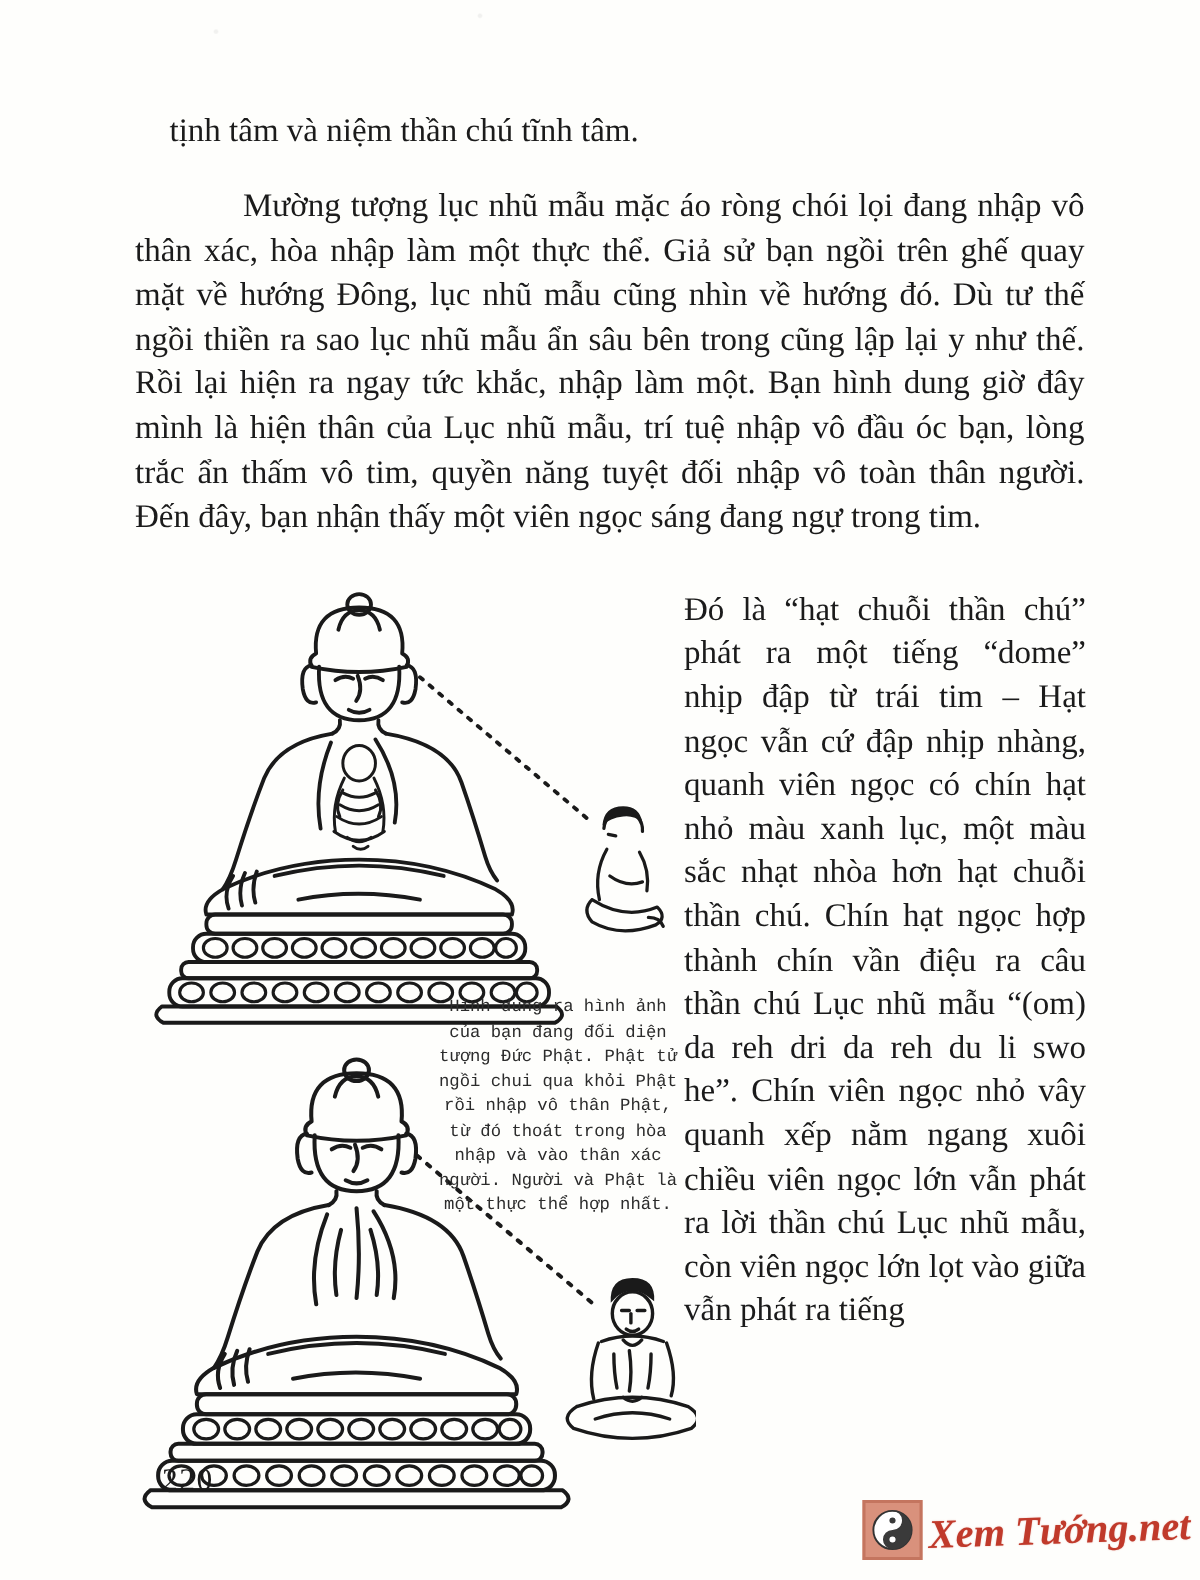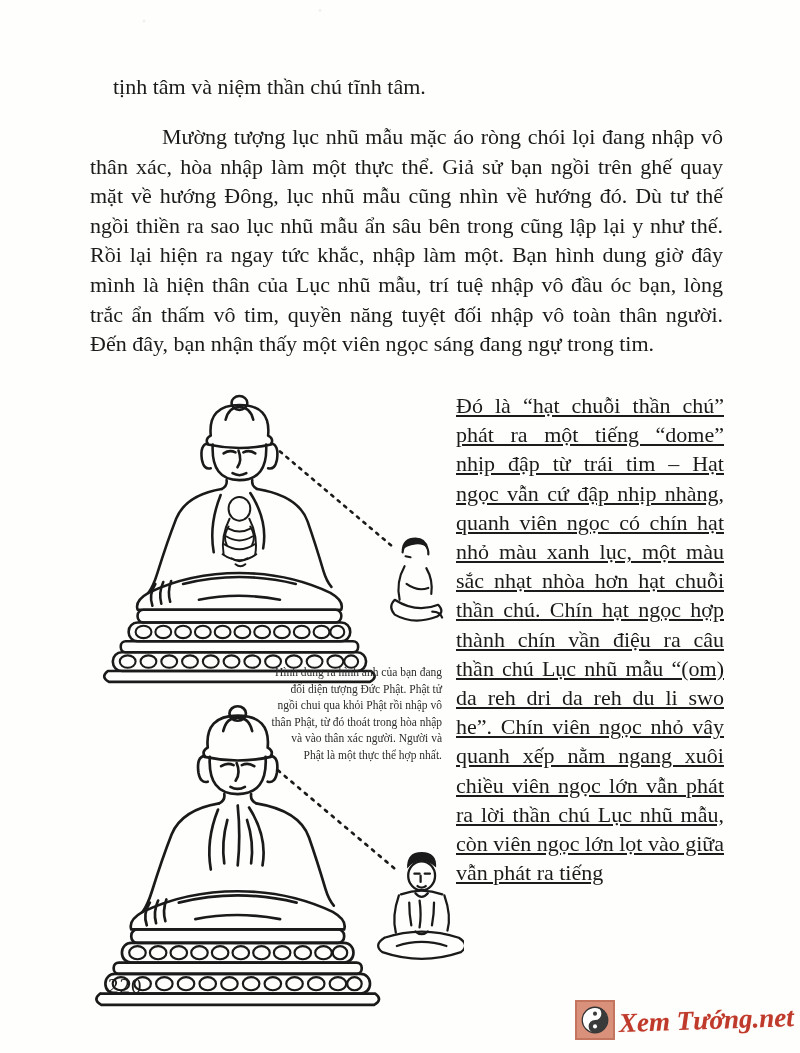--- a/index.html
+++ b/index.html
@@ -18,29 +18,29 @@
   .body-paragraph{
     position:absolute;left:90px;top:122px;width:633px;
     font-size:22px;line-height:29.6px;
     text-align:justify;text-indent:72px;
   }
   .figure{position:absolute;}
   .figure svg{display:block;width:100%;height:100%;}
   .fig1{left:100px;top:388px;width:356px;height:297px;}
   .fig2{left:92px;top:698px;width:372px;height:310px;}
   .figure-caption{
-    position:absolute;left:270px;top:664px;width:172px;
-    font-family:Liberation Serif, serif;
+    position:absolute;left:286px;top:664px;width:172px;
+    font-family:Liberation Mono, monospace;
     font-size:11.5px;line-height:16.5px;color:#2c2c2c;
-    text-align:right;z-index:3;
+    text-align:center;z-index:3;
   }
   .right-column{
     position:absolute;left:456px;top:391px;width:268px;
     font-size:22px;line-height:29.2px;
-    text-align:justify;z-index:2;text-decoration:underline;
+    text-align:justify;z-index:2;
   }
   .page-number{
     position:absolute;left:108px;top:974px;
     font-size:21px;letter-spacing:1px;
   }
   .watermark{
     position:absolute;right:6px;top:1000px;
     display:flex;align-items:center;gap:4px;z-index:4;
   }
   .yinyang-box{

